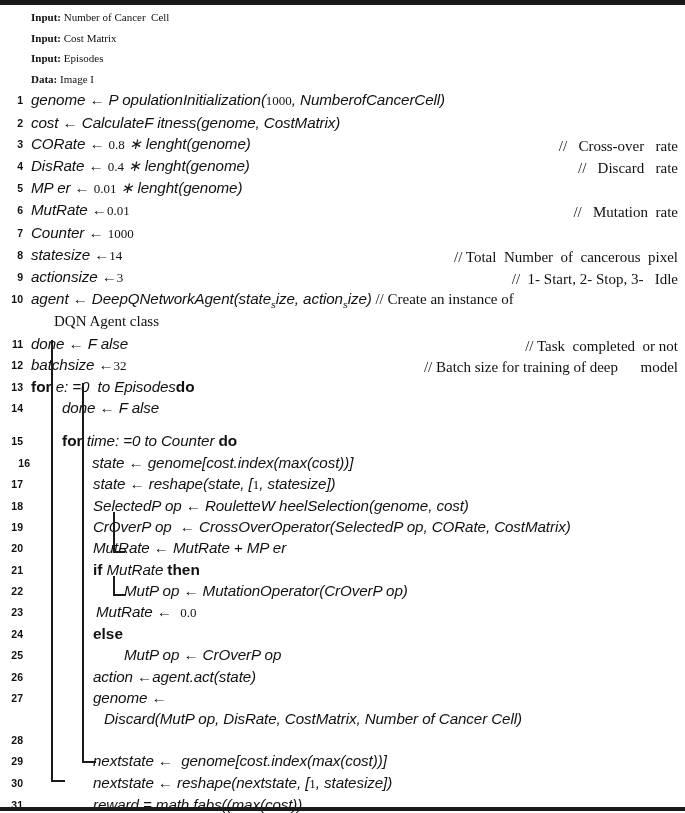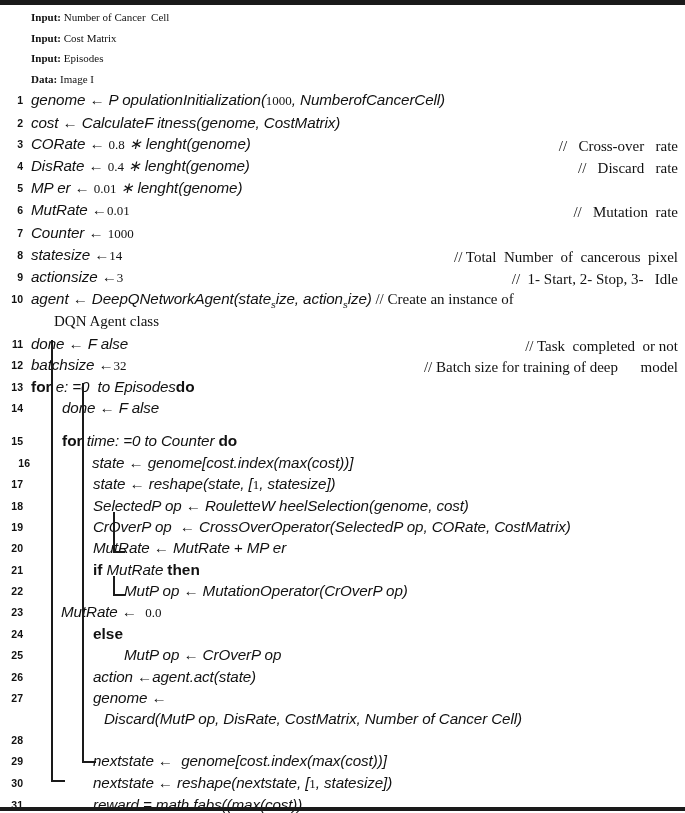--- a/index.html
+++ b/index.html
@@ -238,21 +238,21 @@
     <div class="row" style="padding-left:93px;">
       <span class="lno">21</span>
       <span class="kw">if</span><span class="code"> MutRate </span><span class="kw">then</span>
     </div>
 
     <div class="row" style="padding-left:124px;">
       <span class="lno">22</span>
       <span class="code">MutP op ← MutationOperator(CrOverP op)</span>
     </div>
 
-    <div class="row" style="padding-left:61px;">
+    <div class="row" style="padding-left:96px;">
       <span class="lno">23</span>
       <span class="code">MutRate ←  </span><span class="num">0.0</span>
     </div>
 
     <div class="row" style="padding-left:93px;">
       <span class="lno">24</span>
       <span class="kw">else</span>
     </div>
 
     <div class="row" style="padding-left:124px;">

